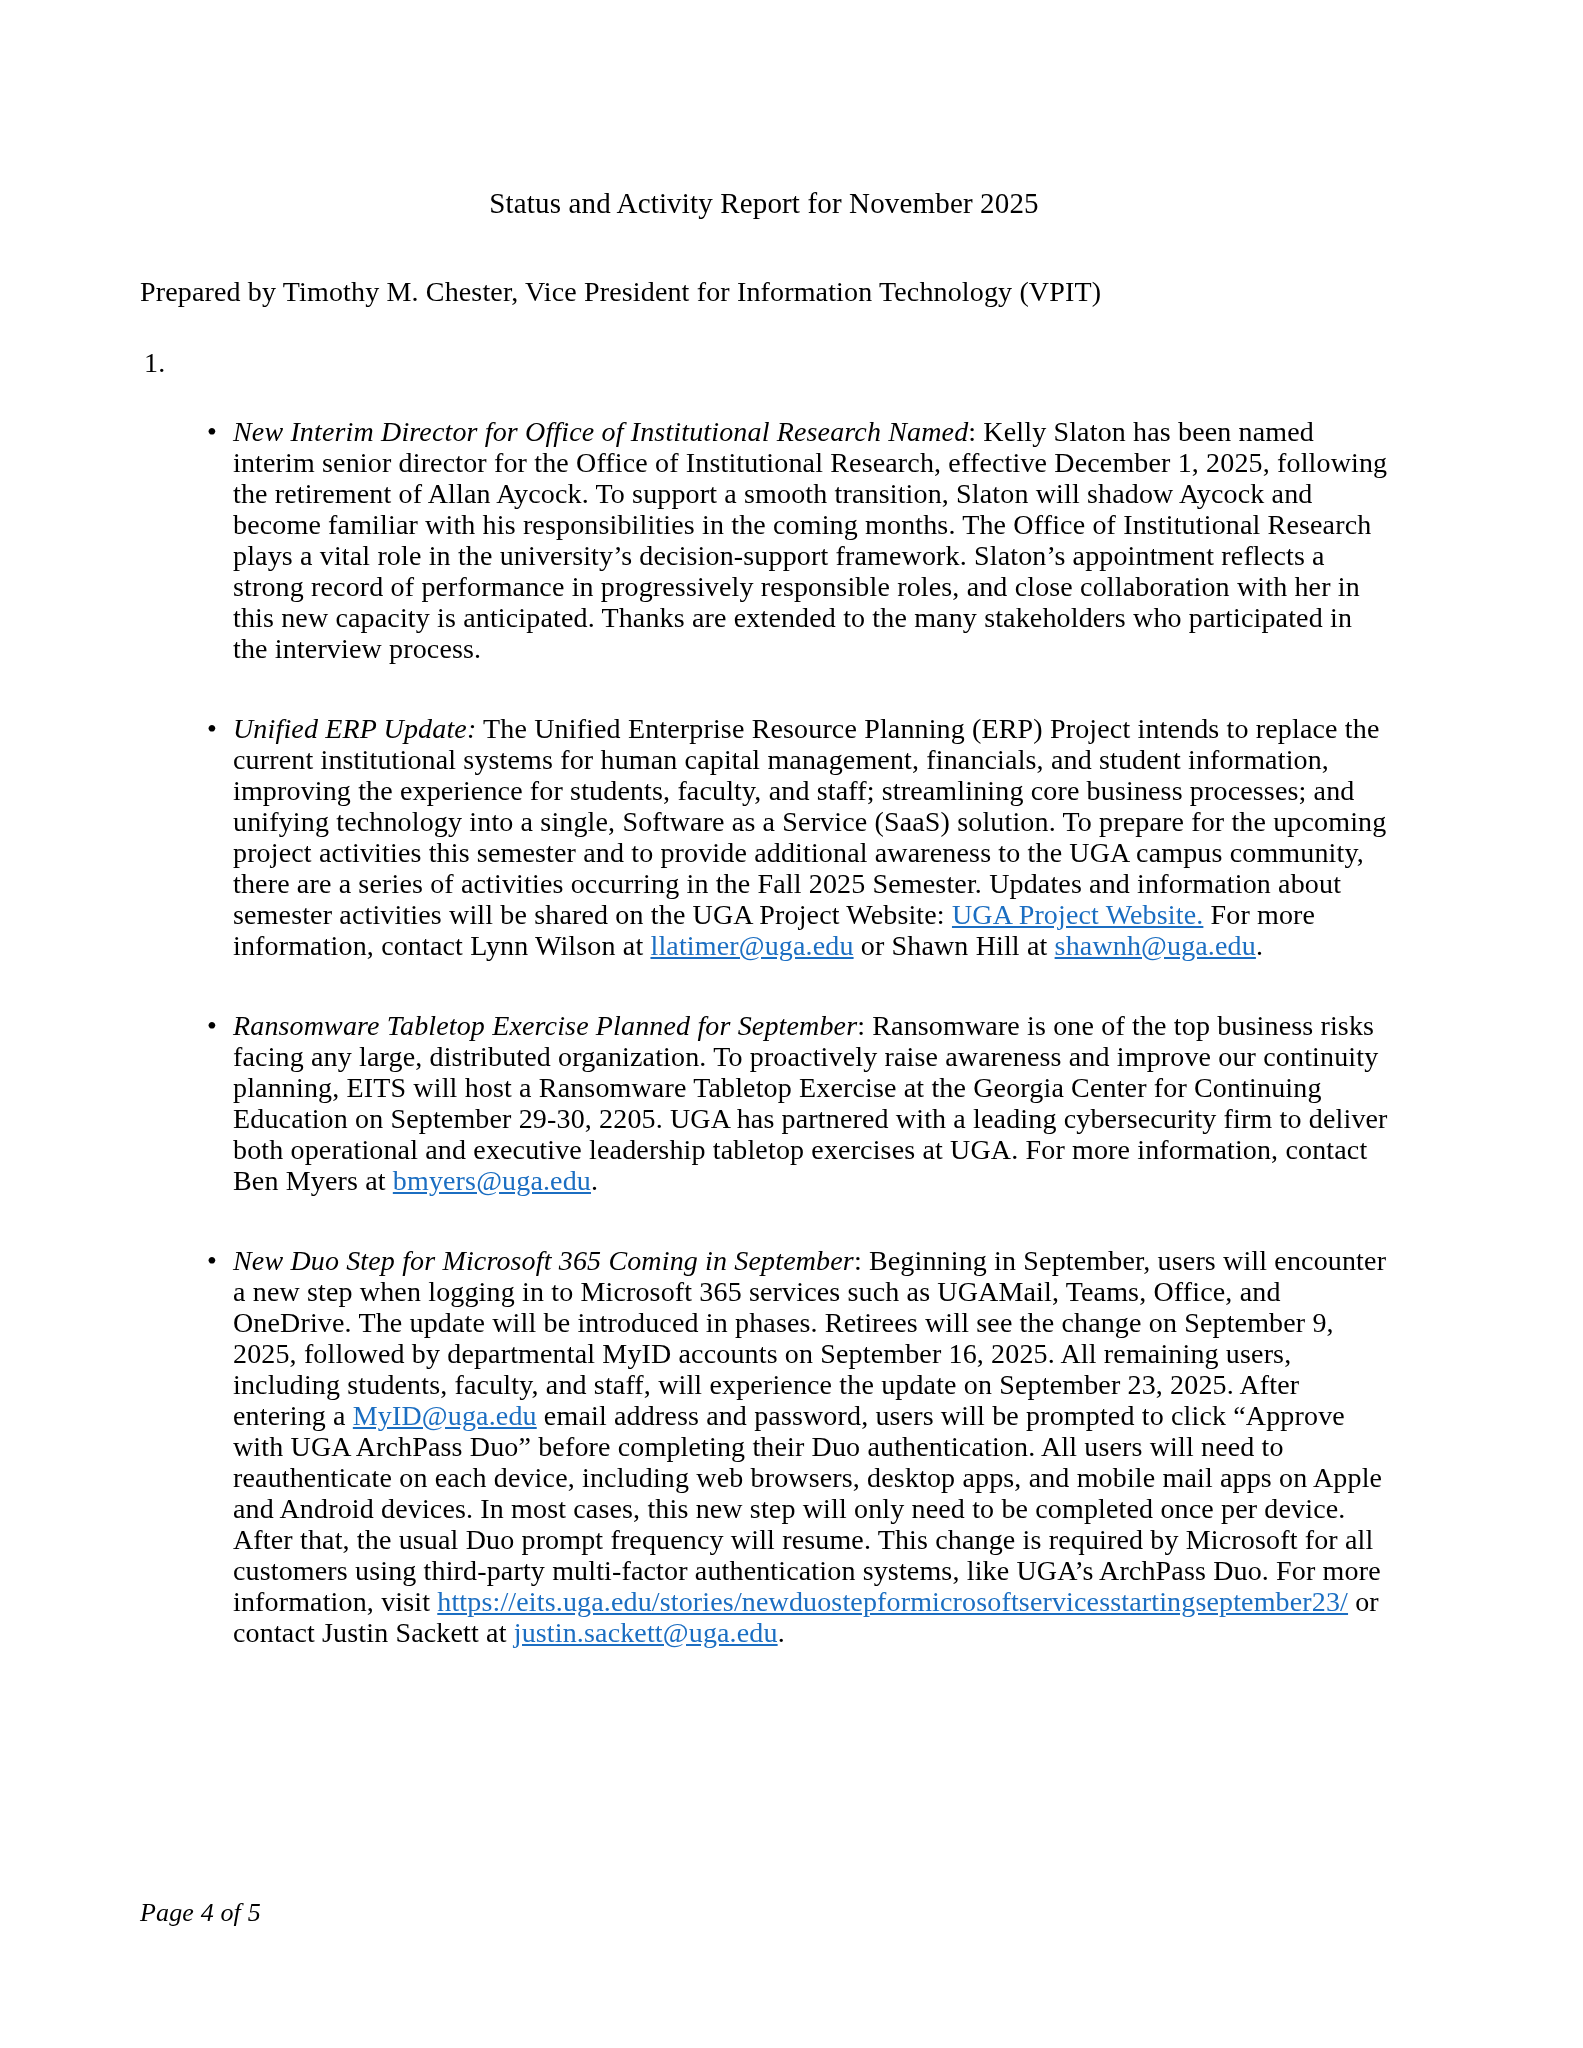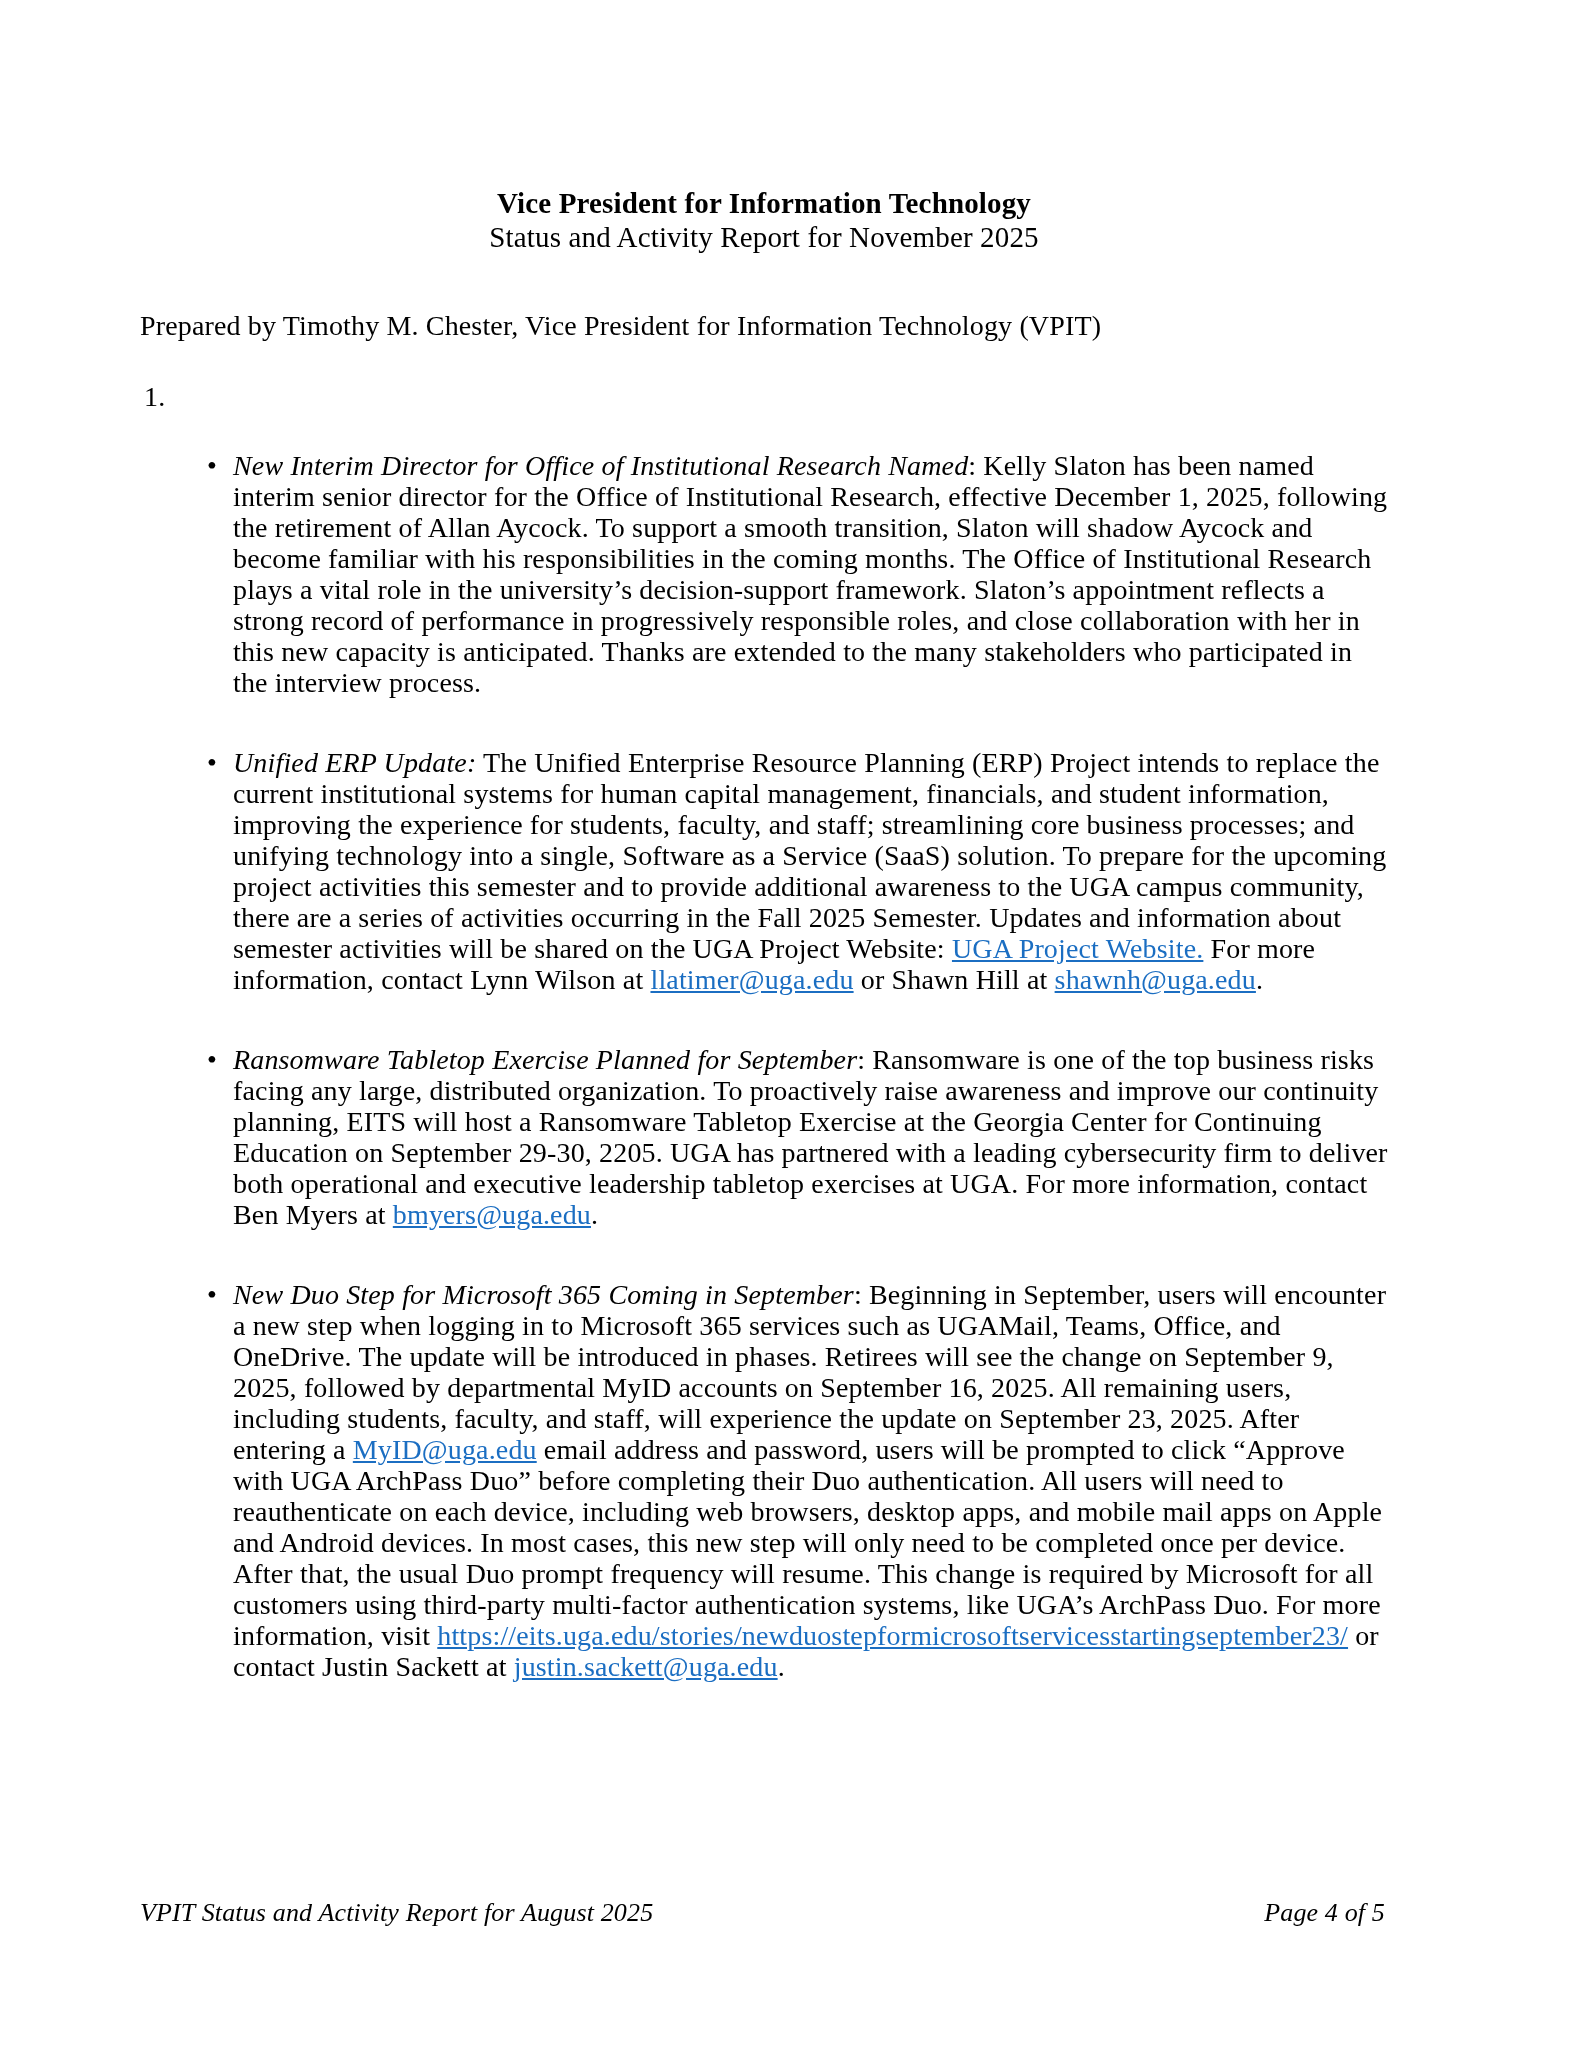--- a/index.html
+++ b/index.html
@@ -79,21 +79,20 @@
     font-size: 26px;
     line-height: 30px;
   }
 </style>
 </head>
 <body>
 
 <div class="page">
 
   <div class="doc-header">
-    <div class="title-line bold">Vice President for Information Technology</div>
     <div class="title-line">Status and Activity Report for November 2025</div>
   </div>
 
   <p class="prepared">Prepared by Timothy M. Chester, Vice President for Information Technology (VPIT)</p>
 
   <div class="section-heading">
     <span class="sec-num">1.</span>
   </div>
 
   <ul class="bullets">
@@ -109,17 +108,16 @@
       <span class="marker">•</span>
       <div class="content"><span class="i">Ransomware Tabletop Exercise Planned for September</span><span>: Ransomware is one of the top business risks facing any large, distributed organization. To proactively raise awareness and improve our continuity planning, EITS will host a Ransomware Tabletop Exercise at the Georgia Center for Continuing Education on September 29-30, 2205. UGA has partnered with a leading cybersecurity firm to deliver both operational and executive leadership tabletop exercises at UGA. For more information, contact Ben Myers at </span><a href="#" class="doclink">bmyers@uga.edu</a><span>.</span></div>
     </li>
     <li class="bullet">
       <span class="marker">•</span>
       <div class="content"><span class="i">New Duo Step for Microsoft 365 Coming in September</span><span>: Beginning in September, users will encounter a new step when logging in to Microsoft 365 services such as UGAMail, Teams, Office, and OneDrive. The update will be introduced in phases. Retirees will see the change on September 9, 2025, followed by departmental MyID accounts on September 16, 2025. All remaining users, including students, faculty, and staff, will experience the update on September 23, 2025. After entering a </span><a href="#" class="doclink">MyID@uga.edu</a><span> email address and password, users will be prompted to click “Approve with UGA ArchPass Duo” before completing their Duo authentication. All users will need to reauthenticate on each device, including web browsers, desktop apps, and mobile mail apps on Apple and Android devices. In most cases, this new step will only need to be completed once per device. After that, the usual Duo prompt frequency will resume. This change is required by Microsoft for all customers using third-party multi-factor authentication systems, like UGA’s ArchPass Duo. For more information, visit </span><a href="#" class="doclink">https://eits.uga.edu/stories/newduostepformicrosoftservicesstartingseptember23/</a><span> or contact Justin Sackett at </span><a href="#" class="doclink">justin.sackett@uga.edu</a><span>.</span></div>
     </li>
   </ul>
 
   <div class="footer">
-    <span>VPIT Status and Activity Report for August 2025</span>
     <span>Page 4 of 5</span>
   </div>
 
 </div>
 
 </body></html>

